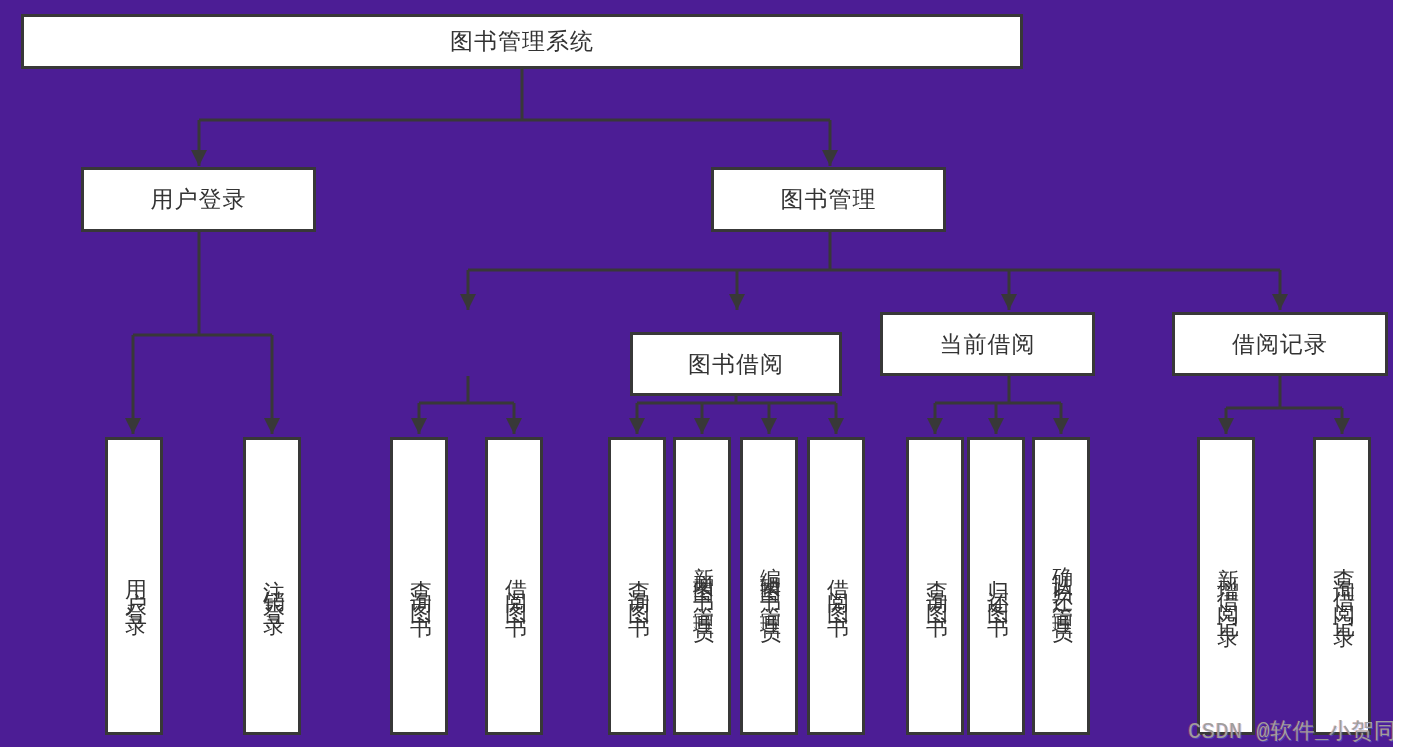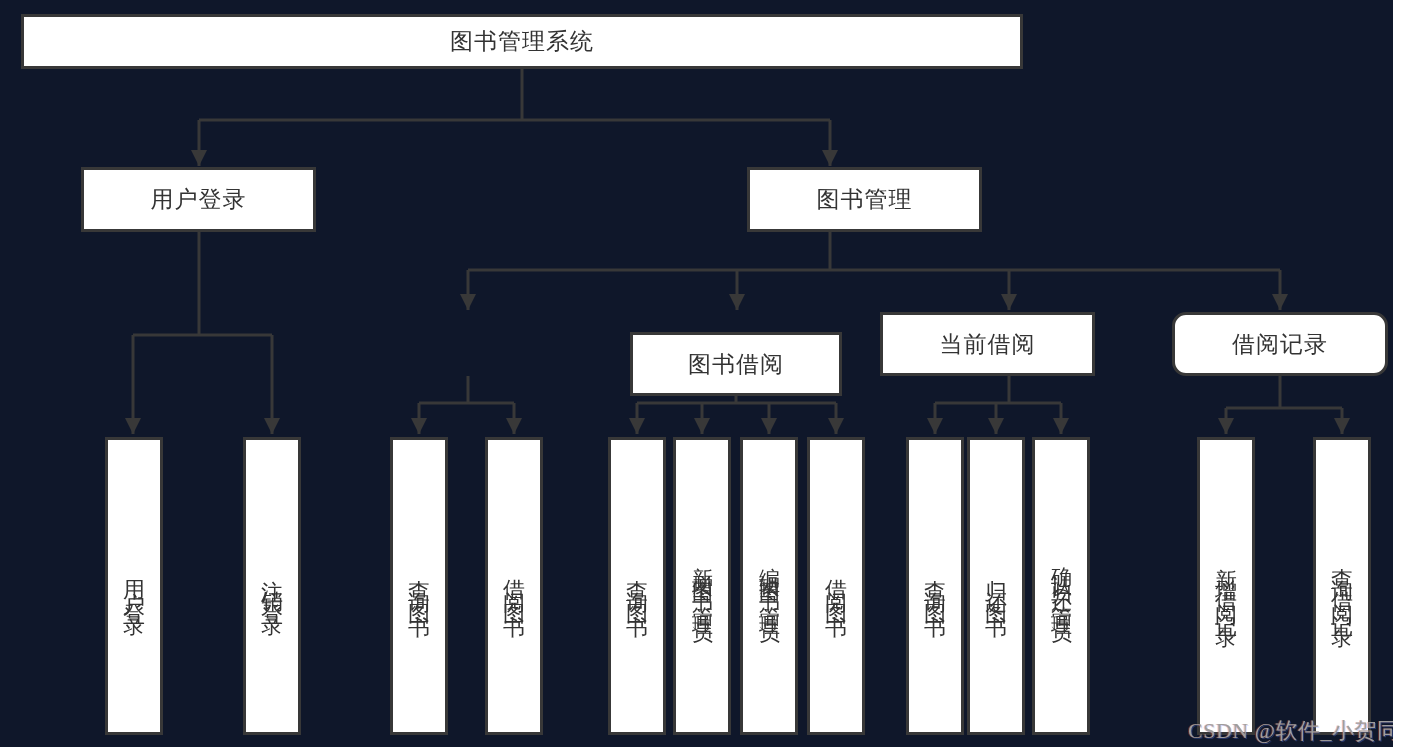--- a/index.html
+++ b/index.html
@@ -1,20 +1,20 @@
 <!DOCTYPE html>
 <html><head>
 <meta charset="utf-8">
 <style>
   html,body{margin:0;padding:0;background:#ffffff;}
   .stage{
     position:relative;
     width:1393px;height:747px;
-    background:#0f172a;
-    font-family:Liberation Serif, serif;
+    background:#4c1d95;
+    font-family:Liberation Mono, monospace;
     color:#333333;
     overflow:hidden;
   }
   .connectors{position:absolute;left:0;top:0;width:1405px;height:747px;}
   .box{
     position:absolute;
     box-sizing:border-box;
     border:3px solid #383838;
     background:#ffffff;
     display:flex;align-items:center;justify-content:center;
@@ -95,31 +95,31 @@
     </g>
   </svg>
 
   <div class="box box-h" style="left:21px;top:14px;width:1002px;height:55px;">
     <span class="label">图书管理系统</span>
   </div>
 
   <div class="box box-h" style="left:81px;top:167px;width:235px;height:65px;">
     <span class="label">用户登录</span>
   </div>
-  <div class="box box-h" style="left:711px;top:167px;width:235px;height:65px;margin-left:36px;">
+  <div class="box box-h" style="left:711px;top:167px;width:235px;height:65px;">
     <span class="label">图书管理</span>
   </div>
 
   <div class="box box-h" style="left:630px;top:312px;width:212px;height:64px;margin-top:20px;">
     <span class="label">图书借阅</span>
   </div>
   <div class="box box-h" style="left:880px;top:312px;width:215px;height:64px;">
     <span class="label">当前借阅</span>
   </div>
-  <div class="box box-h" style="left:1172px;top:312px;width:216px;height:64px;border-radius:14px;">
+  <div class="box box-h" style="left:1172px;top:312px;width:216px;height:64px;">
     <span class="label">借阅记录</span>
   </div>
 
   <div class="box box-v" style="left:105px;top:437px;width:58px;height:298px;">
     <span class="label">用户登录</span>
   </div>
   <div class="box box-v" style="left:243px;top:437px;width:58px;height:298px;">
     <span class="label">注销登录</span>
   </div>
 

